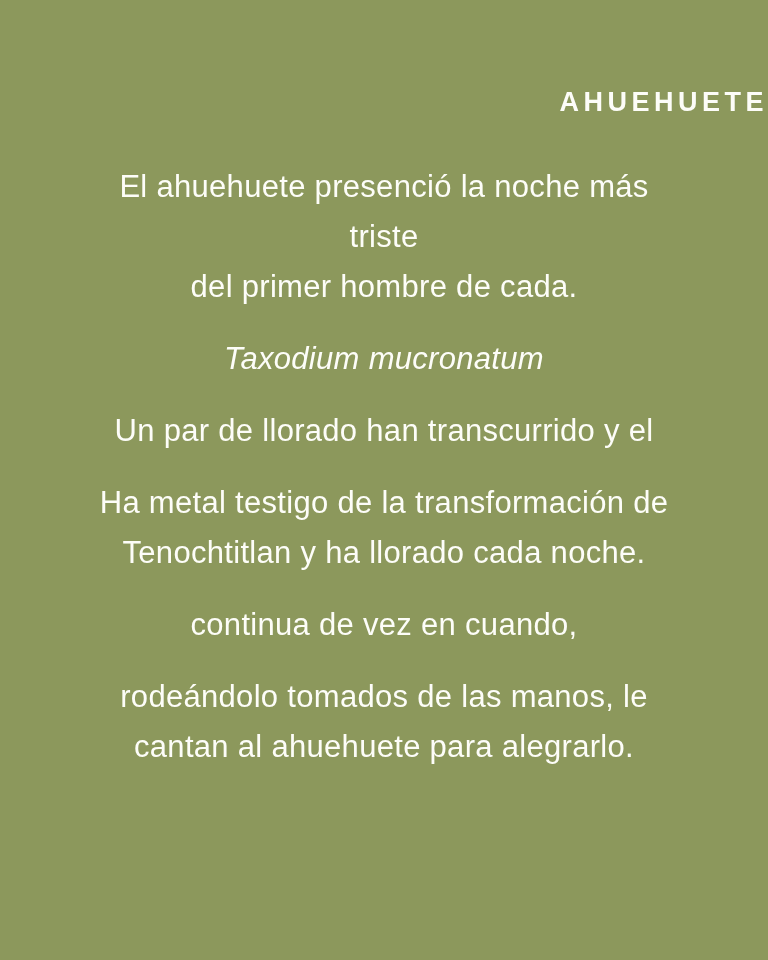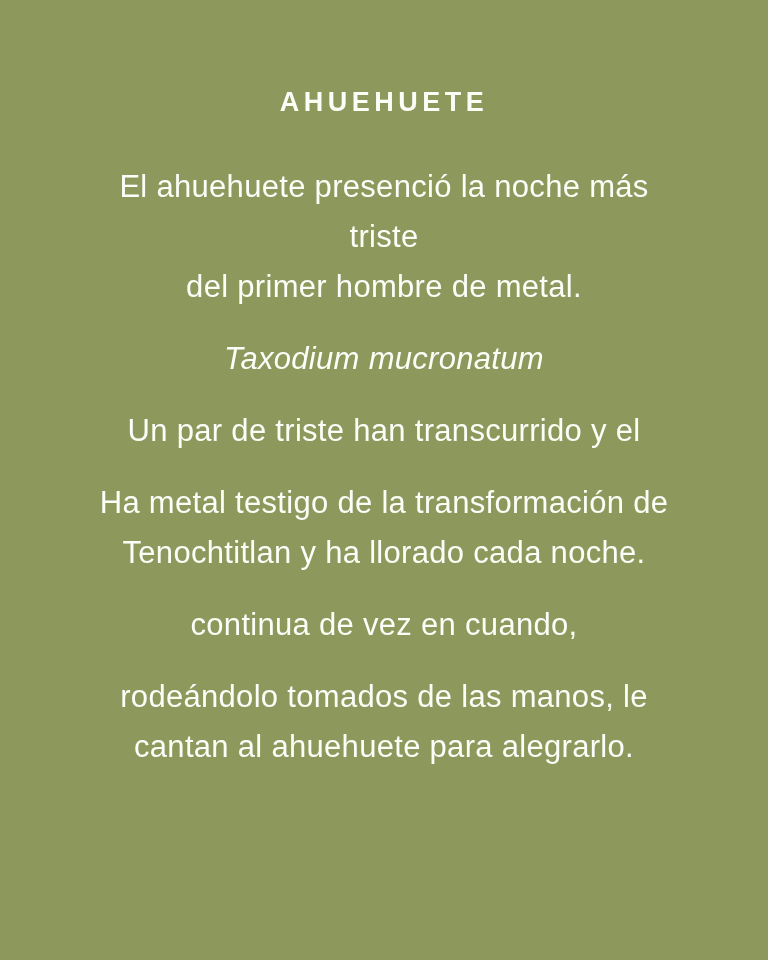--- a/index.html
+++ b/index.html
@@ -20,20 +20,21 @@
     padding-top: 86px;
     text-align: center;
   }
   .title {
     margin: 0 0 44px 0;
     font-size: 27px;
     font-weight: 700;
     letter-spacing: 4.5px;
     line-height: 32px;
     color: inherit;
+    text-align: right;
   }
   .para {
     margin: 22px auto;
     width: 600px;
     font-size: 31px;
     font-weight: 400;
     line-height: 50px;
     letter-spacing: 0.3px;
   }
   .para.italic {
@@ -45,29 +46,29 @@
 </style>
 </head>
 <body style="background: rgb(140, 152, 92); color: rgb(253, 253, 248);">
 
 <main class="card">
 
   <h1 class="title">AHUEHUETE</h1>
 
   <p class="para">
     <span class="line">El ahuehuete presenció la noche más triste</span>
-    <span class="line">del primer hombre de metal.</span>
+    <span class="line">del primer hombre de cada.</span>
   </p>
 
   <p class="para italic">
     <span class="line">Taxodium mucronatum</span>
   </p>
 
   <p class="para">
-    <span class="line">Un par de triste han transcurrido y el</span>
+    <span class="line">Un par de llorado han transcurrido y el</span>
   </p>
 
   <p class="para">
     <span class="line">Ha metal testigo de la transformación de</span>
     <span class="line">Tenochtitlan y ha llorado cada noche.</span>
   </p>
 
   <p class="para">
     <span class="line">continua de vez en cuando,</span>
   </p>

